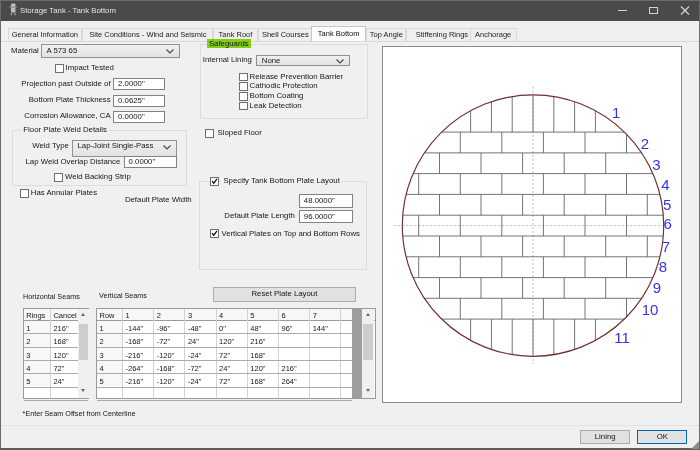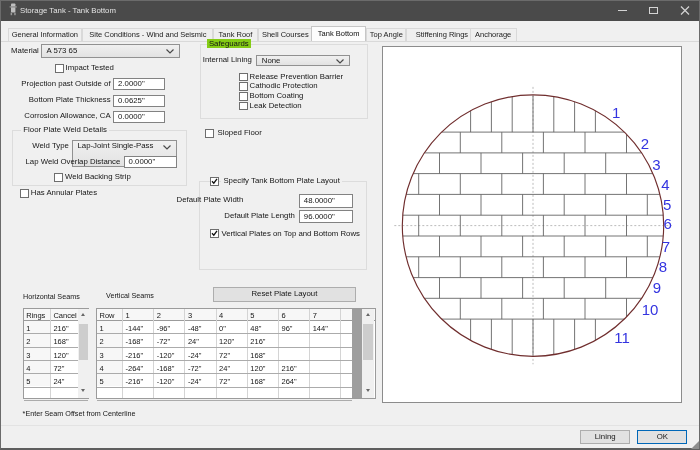--- a/index.html
+++ b/index.html
@@ -39,21 +39,21 @@
 <div style="position:absolute;left:65.5px;top:62.7px;white-space:nowrap;">Impact Tested</div>
 <div style="position:absolute;right:589.4px;top:78.9px;width:170px;text-align:right;white-space:nowrap;">Projection past Outside of</div>
 <div style="position:absolute;left:113.1px;top:78.1px;width:51.5px;height:12.3px;background:#fff;border:1px solid #828282;box-sizing:border-box;line-height:10.3px;padding-left:4px;">2.0000"</div>
 <div style="position:absolute;right:589.4px;top:95.4px;width:170px;text-align:right;white-space:nowrap;">Bottom Plate Thickness</div>
 <div style="position:absolute;left:113.1px;top:94.7px;width:51.5px;height:12.3px;background:#fff;border:1px solid #828282;box-sizing:border-box;line-height:10.3px;padding-left:4px;">0.0625"</div>
 <div style="position:absolute;right:589.4px;top:111.4px;width:170px;text-align:right;white-space:nowrap;">Corrosion Allowance, CA</div>
 <div style="position:absolute;left:113.1px;top:110.8px;width:51.5px;height:12.3px;background:#fff;border:1px solid #828282;box-sizing:border-box;line-height:10.3px;padding-left:4px;">0.0000"</div>
 <div style="position:absolute;left:11.8px;top:129.9px;width:175.1px;height:56.19999999999999px;border:1px solid #dcdcdc;box-sizing:border-box;"></div>
 <div style="position:absolute;left:21.3px;top:124.9px;white-space:nowrap;background:#f0f0f0;padding:0 2px;z-index:2;">Floor Plate Weld Details</div>
 <div style="position:absolute;right:631.2px;top:140.5px;width:170px;text-align:right;white-space:nowrap;">Weld Type</div>
-<div style="position:absolute;left:71.5px;top:139.9px;width:105.9px;height:27px;background:linear-gradient(#f0f0f0,#e2e2e2);border:1px solid #919191;box-sizing:border-box;line-height:10.2px;padding-left:5px;">Lap-Joint Single-Pass<svg width="8" height="5" style="position:absolute;right:5px;top:4px" viewBox="0 0 8 5">
+<div style="position:absolute;left:71.5px;top:139.9px;width:105.9px;height:17px;background:linear-gradient(#f0f0f0,#e2e2e2);border:1px solid #919191;box-sizing:border-box;line-height:10.2px;padding-left:5px;">Lap-Joint Single-Pass<svg width="8" height="5" style="position:absolute;right:5px;top:4px" viewBox="0 0 8 5">
         <path d="M0.5 0.5 L4 4 L7.5 0.5" fill="none" stroke="#4a4a4a" stroke-width="1.2"></path>
       </svg></div>
 <div style="position:absolute;right:579.7px;top:156.8px;width:170px;text-align:right;white-space:nowrap;">Lap Weld Overlap Distance</div>
 <div style="position:absolute;left:123.6px;top:156.2px;width:53.8px;height:12.2px;background:#fff;border:1px solid #828282;box-sizing:border-box;line-height:10.2px;padding-left:4px;">0.0000"</div>
 <div style="position:absolute;left:54.4px;top:173.3px;width:9px;height:9px;background:#fff;border:1px solid #6e6e6e;box-sizing:border-box;"></div>
 <div style="position:absolute;left:65.0px;top:172.2px;white-space:nowrap;">Weld Backing Strip</div>
 <div style="position:absolute;left:19.9px;top:188.8px;width:9px;height:9px;background:#fff;border:1px solid #6e6e6e;box-sizing:border-box;"></div>
 <div style="position:absolute;left:30.8px;top:187.7px;white-space:nowrap;">Has Annular Plates</div>
 <div style="position:absolute;left:199.8px;top:44.0px;width:168.3px;height:75.3px;border:1px solid #dcdcdc;box-sizing:border-box;"></div>
 <div style="position:absolute;left:206.9px;top:38.8px;white-space:nowrap;background:#84cc16;padding:0 2px;z-index:2;">Safeguards</div>
@@ -71,33 +71,33 @@
 <div style="position:absolute;left:249.6px;top:100.9px;white-space:nowrap;">Leak Detection</div>
 <div style="position:absolute;left:205.3px;top:129.3px;width:9px;height:9px;background:#fff;border:1px solid #6e6e6e;box-sizing:border-box;"></div>
 <div style="position:absolute;left:217.6px;top:128.4px;white-space:nowrap;">Sloped Floor</div>
 <div style="position:absolute;left:198.9px;top:181.2px;width:168.4px;height:88.80000000000001px;border:1px solid #dcdcdc;box-sizing:border-box;"></div>
 <div style="position:absolute;left:209.5px;top:176.8px;width:9px;height:9px;background:#fff;border:1px solid #6e6e6e;box-sizing:border-box;">
       <svg width="7" height="7" viewBox="0 0 7 7" style="position:absolute;left:0px;top:0px">
         <path d="M1 3.2 L2.8 5.2 L6 0.8" fill="none" stroke="#111" stroke-width="1.3"></path>
       </svg>
     </div>
 <div style="position:absolute;left:221.4px;top:176.2px;white-space:nowrap;background:#f0f0f0;padding:0 2px;z-index:2;">Specify Tank Bottom Plate Layout</div>
-<div style="position:absolute;right:405.1px;top:195.3px;width:170px;text-align:center;white-space:nowrap;">Default Plate Width</div>
+<div style="position:absolute;right:405.1px;top:195.3px;width:170px;text-align:left;white-space:nowrap;">Default Plate Width</div>
 <div style="position:absolute;left:298.8px;top:194.1px;width:54.1px;height:13.5px;background:#fff;border:1px solid #828282;box-sizing:border-box;line-height:11.5px;padding-left:4px;">48.0000"</div>
 <div style="position:absolute;right:405.1px;top:210.8px;width:170px;text-align:right;white-space:nowrap;">Default Plate Length</div>
 <div style="position:absolute;left:298.8px;top:209.6px;width:54.1px;height:13.5px;background:#fff;border:1px solid #828282;box-sizing:border-box;line-height:11.5px;padding-left:4px;">96.0000"</div>
 <div style="position:absolute;left:209.5px;top:229.3px;width:9px;height:9px;background:#fff;border:1px solid #6e6e6e;box-sizing:border-box;">
       <svg width="7" height="7" viewBox="0 0 7 7" style="position:absolute;left:0px;top:0px">
         <path d="M1 3.2 L2.8 5.2 L6 0.8" fill="none" stroke="#111" stroke-width="1.3"></path>
       </svg>
     </div>
 <div style="position:absolute;left:221.4px;top:228.7px;white-space:nowrap;">Vertical Plates on Top and Bottom Rows</div>
 <div style="position:absolute;left:212.7px;top:247.3px;width:143.4px;height:14.5px;background:#e1e1e1;border:1px solid #adadad;box-sizing:border-box;text-align:center;line-height:12px;margin-top:40px;">Reset Plate Layout</div>
 <div style="position:absolute;left:23.0px;top:292.2px;white-space:nowrap;font-size:7.2px;">Horizontal Seams</div>
-<div style="position:absolute;left:106px;top:291.4px;white-space:nowrap;font-size:7.2px;">Vertical Seams</div>
+<div style="position:absolute;left:99px;top:291.4px;white-space:nowrap;font-size:7.2px;">Vertical Seams</div>
 <div style="position:absolute;left:22.7px;top:308.0px;width:66.8px;height:90.5px;border:1px solid #9b9b9b;background:#fff;box-sizing:border-box;"></div>
 <div style="position:absolute;left:23.7px;top:309.0px;width:64.8px;height:12.0px;background:#f7f7f7;border-bottom:1px solid #9b9b9b;box-sizing:border-box;"></div>
 <div style="position:absolute;left:26.2px;top:311.0px;white-space:nowrap;font-size:7.5px;">Rings</div>
 <div style="position:absolute;left:49.9px;top:309.0px;width:0;height:88.5px;border-left:1px solid #d4d4d4;"></div>
 <div style="position:absolute;left:53.4px;top:311.0px;white-space:nowrap;font-size:7.5px;">Cancel</div>
 <div style="position:absolute;left:23.7px;top:333.3px;width:64.8px;height:0;border-top:1px solid #ababab;"></div>
 <div style="position:absolute;left:23.7px;top:321.0px;width:26.2px;height:12.3px;background:#f7f7f7;"></div>
 <div style="position:absolute;left:26.2px;top:324.0px;white-space:nowrap;font-size:7.5px;">1</div>
 <div style="position:absolute;left:53.4px;top:324.0px;white-space:nowrap;font-size:7.5px;">216"</div>
 <div style="position:absolute;left:23.7px;top:346.6px;width:64.8px;height:0;border-top:1px solid #ababab;"></div>

